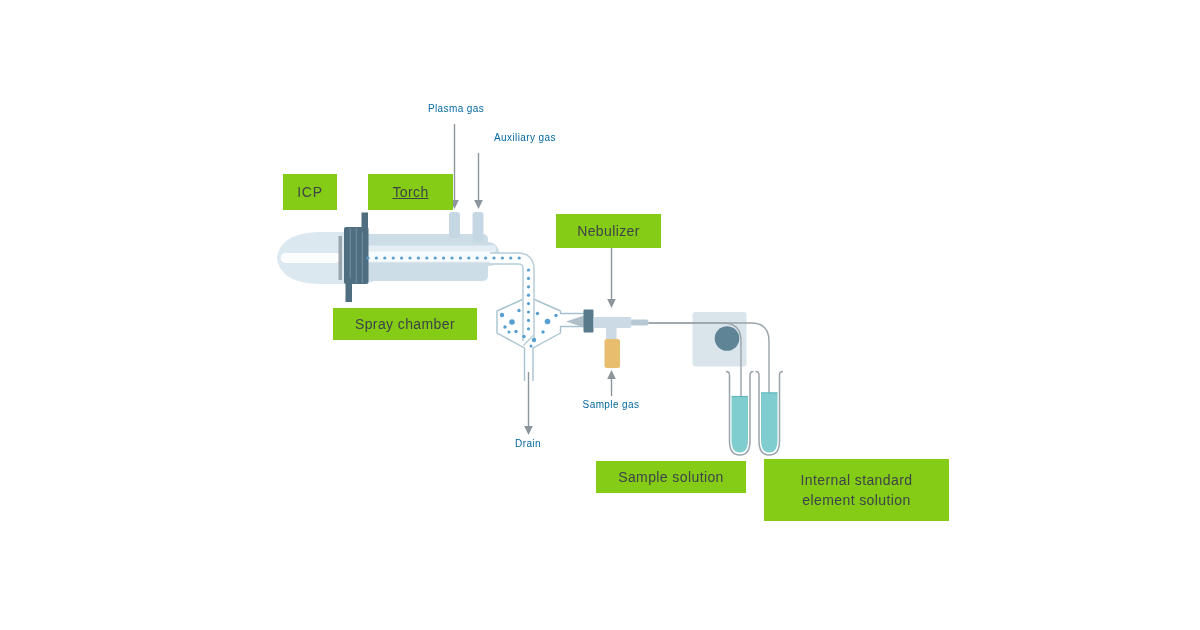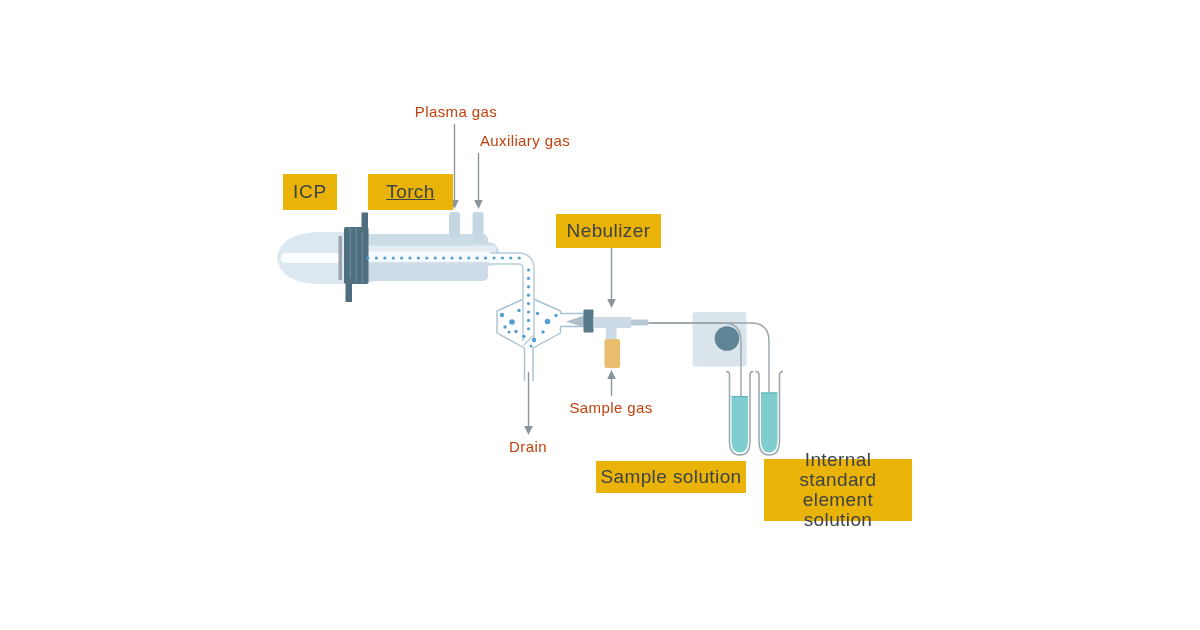--- a/index.html
+++ b/index.html
@@ -1,22 +1,22 @@
 <!DOCTYPE html>
 <html><head>
 <meta charset="utf-8">
 <style>
   html,body{margin:0;padding:0;background:#fff;}
   .stage{position:relative;width:1200px;height:630px;background:#ffffff;overflow:hidden;
          font-family:"Liberation Sans","DejaVu Sans",sans-serif;}
   svg.layer{position:absolute;left:0;top:0;}
-  .box{position:absolute;background:#eab308;color:#3e4348;display:flex;align-items:center;
-       justify-content:center;font-size:19px;letter-spacing:.4px;text-align:center;
+  .box{position:absolute;background:#84cc16;color:#3e4348;display:flex;align-items:center;
+       justify-content:center;font-size:14px;letter-spacing:.4px;text-align:center;
        box-sizing:border-box;line-height:20px;}
-  .txt{position:absolute;color:#c2410c;font-size:15px;letter-spacing:.4px;text-align:center;}
+  .txt{position:absolute;color:#0369a1;font-size:10px;letter-spacing:.4px;text-align:center;}
 </style>
 </head>
 <body>
 
 <div class="stage">
 
   <svg class="layer" width="1200" height="630" viewBox="0 0 1200 630">
 
     <g>
       <path fill="#dbe8f0" d="M 277,258 C 278,247 286,238 300,234.5 C 306,233 312,232 320,232 H 356
@@ -148,20 +148,21 @@
       <g>
         <line x1="528.5" y1="372" x2="528.5" y2="426"></line>
         <polygon stroke="none" points="524.2,426 532.8,426 528.5,435"></polygon>
       </g>
     </g>
   </svg>
 
   <div class="box" style="left:283px;top:174px;width:54px;height:36px;letter-spacing:.8px;">ICP</div>
   <div class="box" style="left:368px;top:174px;width:85px;height:36px;text-decoration:underline;">Torch</div>
   <div class="box" style="left:556px;top:194px;width:105px;height:34px;margin-top:20px;">Nebulizer</div>
+  <div class="box" style="left:333px;top:308px;width:144px;height:32px;">Spray chamber</div>
   <div class="box" style="left:596px;top:461px;width:150px;height:32px;">Sample solution</div>
-  <div class="box" style="left:764px;top:459px;width:148px;height:62px;padding:0 23px;">Internal standard element solution</div>
+  <div class="box" style="left:764px;top:459px;width:185px;height:62px;padding:0 23px;">Internal standard element solution</div>
 
   <div class="txt" style="left:406px;top:103px;width:100px;">Plasma gas</div>
   <div class="txt" style="left:457px;top:132px;width:120px;margin-left:8px;">Auxiliary gas</div>
   <div class="txt" style="left:566px;top:399px;width:90px;">Sample gas</div>
   <div class="txt" style="left:498px;top:438px;width:60px;">Drain</div>
 </div>
 
 </body></html>

